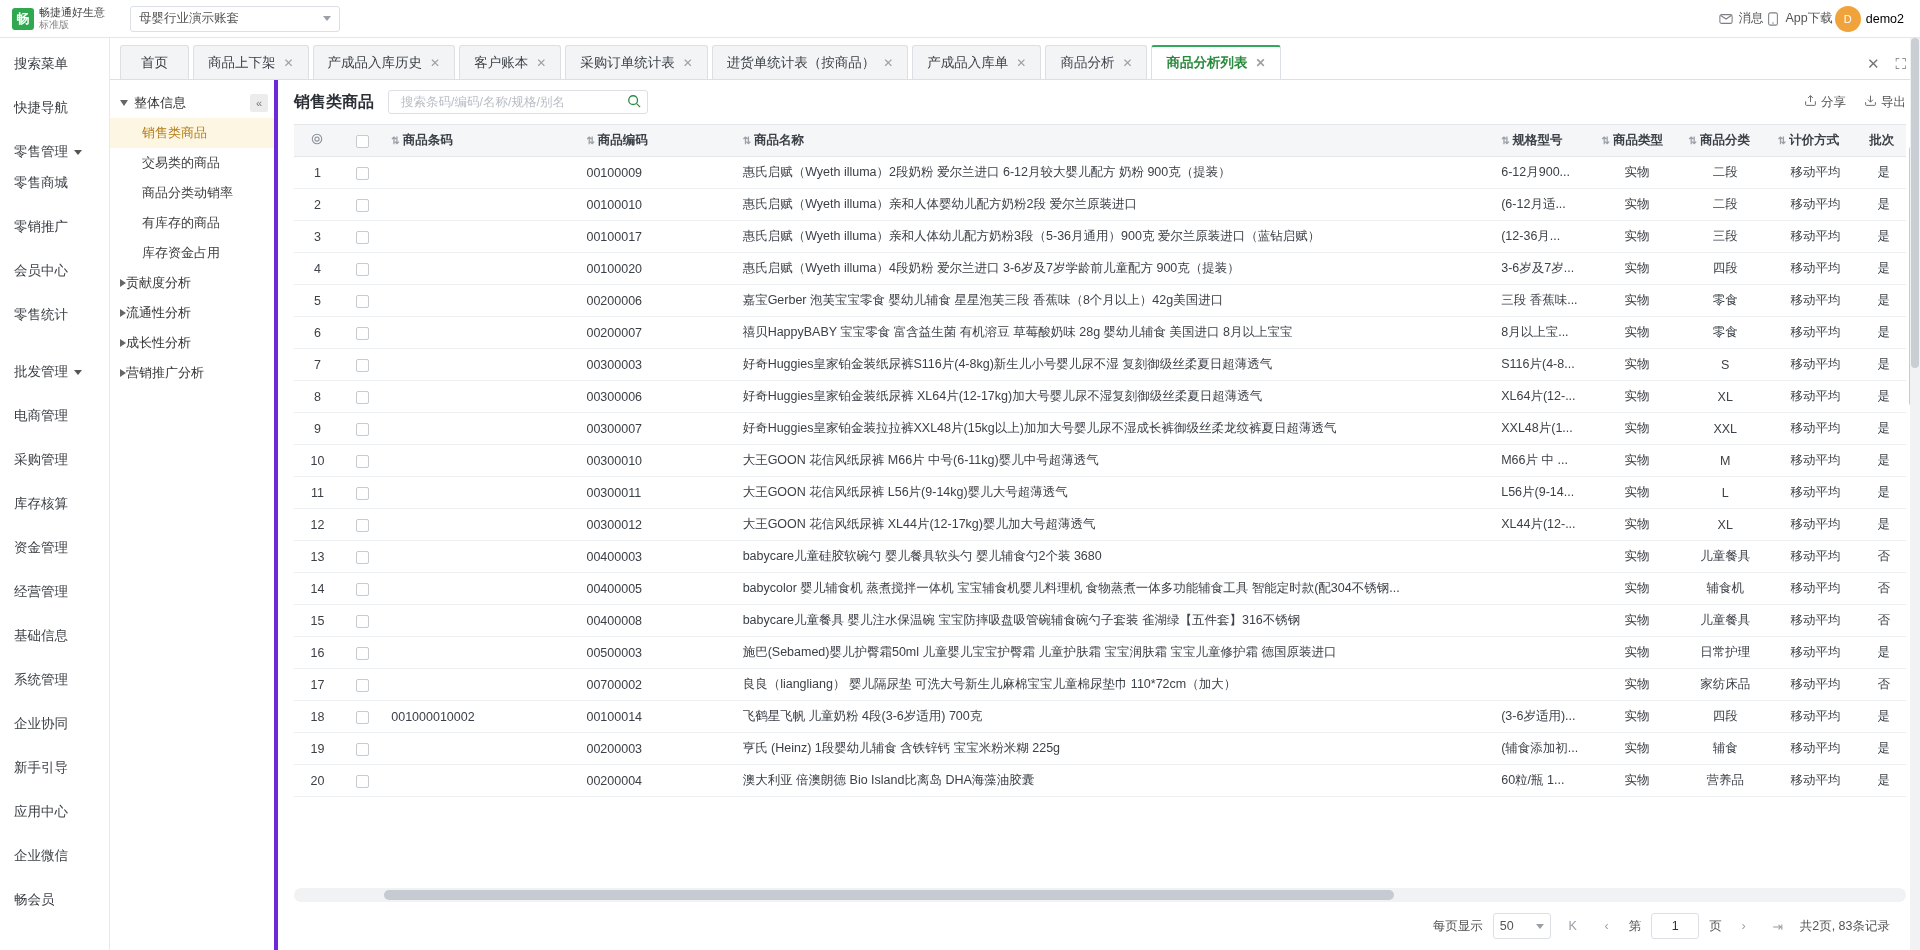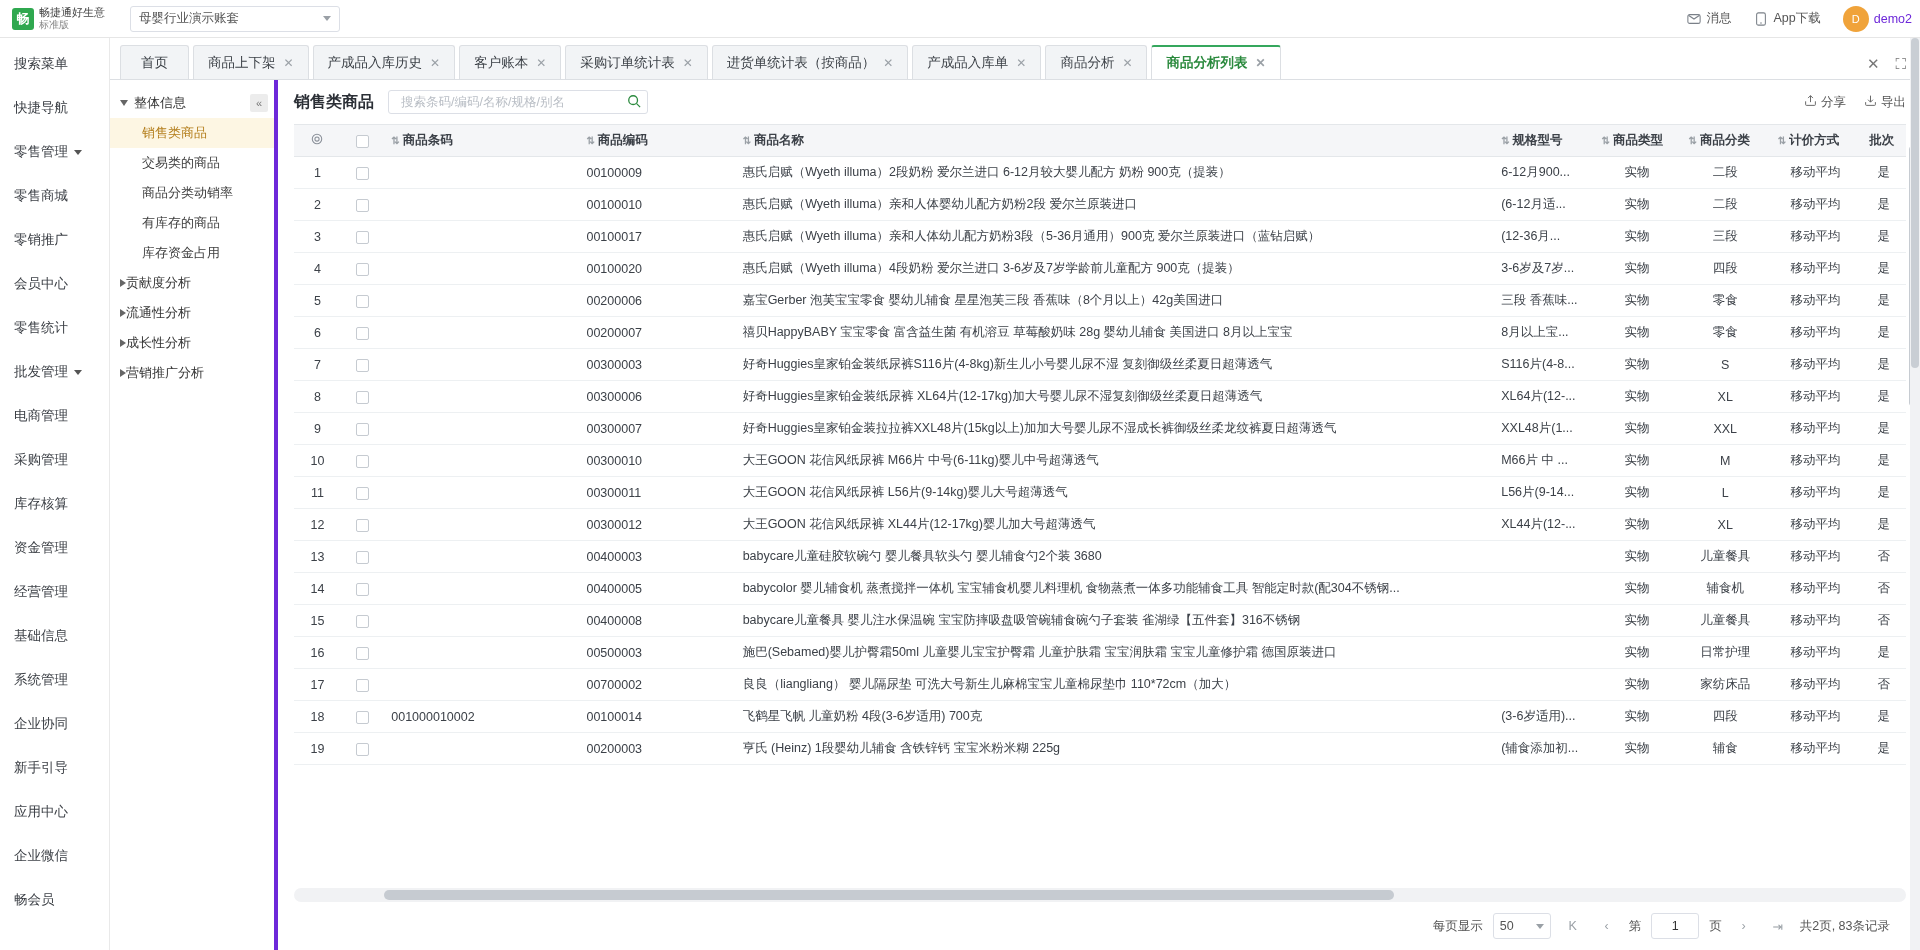--- a/index.html
+++ b/index.html
@@ -46,31 +46,31 @@
     padding: 0 8px;
     font-size: 12.5px; color: #555;
   }
   .caret-down {
     width: 0; height: 0;
     border-left: 4px solid transparent;
     border-right: 4px solid transparent;
     border-top: 5px solid #9aa0a6;
   }
   .topbar-right {
-    margin-left: auto; display: flex; align-items: center; gap: 22px;
-    padding-right: 8px;
+    margin-left: auto; display: flex; align-items: center; gap: 2px;
+    padding-right: 16px;
   }
   .tb-item { display: flex; align-items: center; gap: 5px; font-size: 12.5px; color: #555; }
   .tb-icon { display:inline-flex; width:15px; height:15px; align-items:center; justify-content:center; color:#7a8088; }
   .avatar {
     width: 26px; height: 26px; border-radius: 50%;
     background: #f0a33a; color:#fff; font-size: 11px;
     display:flex; align-items:center; justify-content:center;
   }
-  .user-name { font-size: 12.5px; color:#6d28d9; }
+  .user-name { font-size: 12.5px; color:#000000; }
 
   
   .body { flex: 1 1 auto; display: flex; min-height: 0; }
 
   
   .leftnav {
     width: 110px; flex: 0 0 110px;
     background: #fff;
     border-right: 1px solid #e9e9e9;
     overflow: hidden;
@@ -84,21 +84,21 @@
   }
   .nav-item .arw {
     margin-left: 6px; width:0;height:0;
     border-left:4px solid transparent;border-right:4px solid transparent;
     border-bottom:5px solid #555;
   }
   .nav-item.has-arrow-down .arw {
     border-bottom:none; border-top:5px solid #555;
   }
   .nav-sub {
-    height: 44px; display:flex; align-items:center;
+    height: 44px; display:flex; 
     padding-left: 14px; font-size: 13.5px; color: #3b3f45; cursor:pointer;
   }
 
   
   .main { flex: 1 1 auto; display: flex; flex-direction: column; min-width: 0; background: #f5f6f8; }
 
   
   .tabstrip {
     height: 42px; flex: 0 0 42px;
     display: flex; align-items: flex-end;
@@ -751,20 +751,32 @@
                     <td class="c"><span class="cb"></span></td>
                     <td></td>
                     <td>00200003</td>
                     <td>亨氏 (Heinz) 1段婴幼儿辅食 含铁锌钙 宝宝米粉米糊 225g</td>
                     <td>(辅食添加初...</td>
                     <td class="c">实物</td>
                     <td class="c">辅食</td>
                     <td class="c">移动平均</td>
                     <td class="c">是</td>
                   </tr>
+                <tr>
+                    <td class="c">20</td>
+                    <td class="c"><span class="cb"></span></td>
+                    <td></td>
+                    <td>00200004</td>
+                    <td>澳大利亚 倍澳朗德 Bio Island比离岛 DHA海藻油胶囊</td>
+                    <td>60粒/瓶 1...</td>
+                    <td class="c">实物</td>
+                    <td class="c">营养品</td>
+                    <td class="c">移动平均</td>
+                    <td class="c">是</td>
+                  </tr>
               </tbody>
             </table>
             <div class="vscroll">
                 <div class="vthumb"></div>
               </div>
           </div>
 
           <div class="hscroll">
             <div class="thumb"></div>
           </div>

